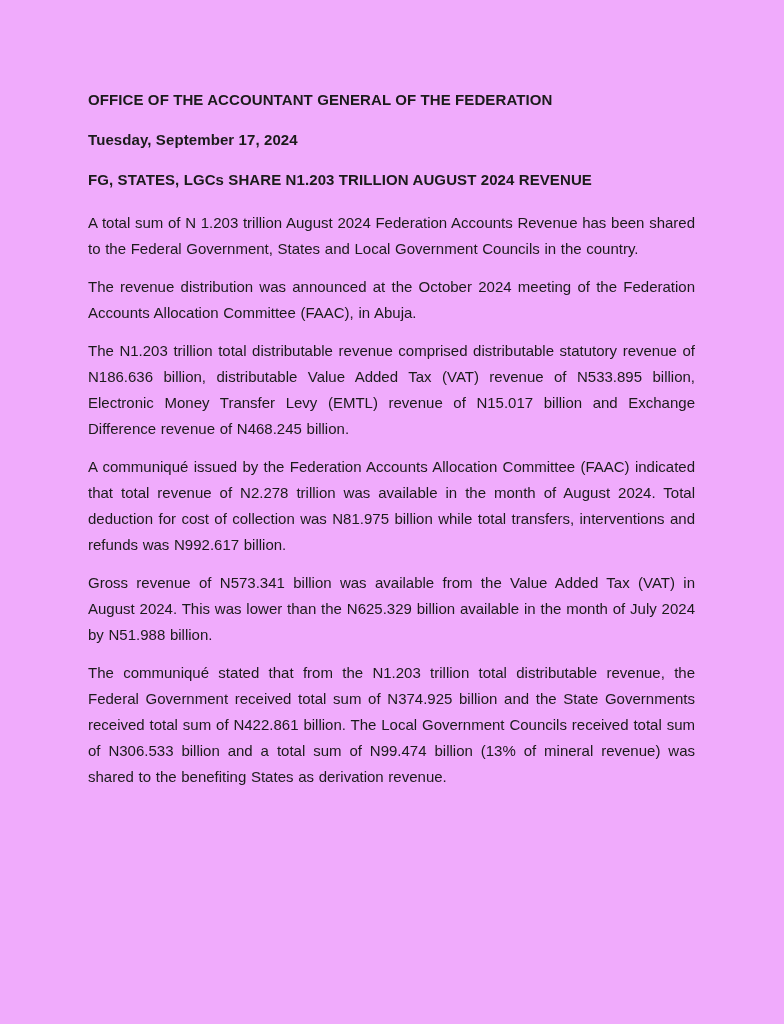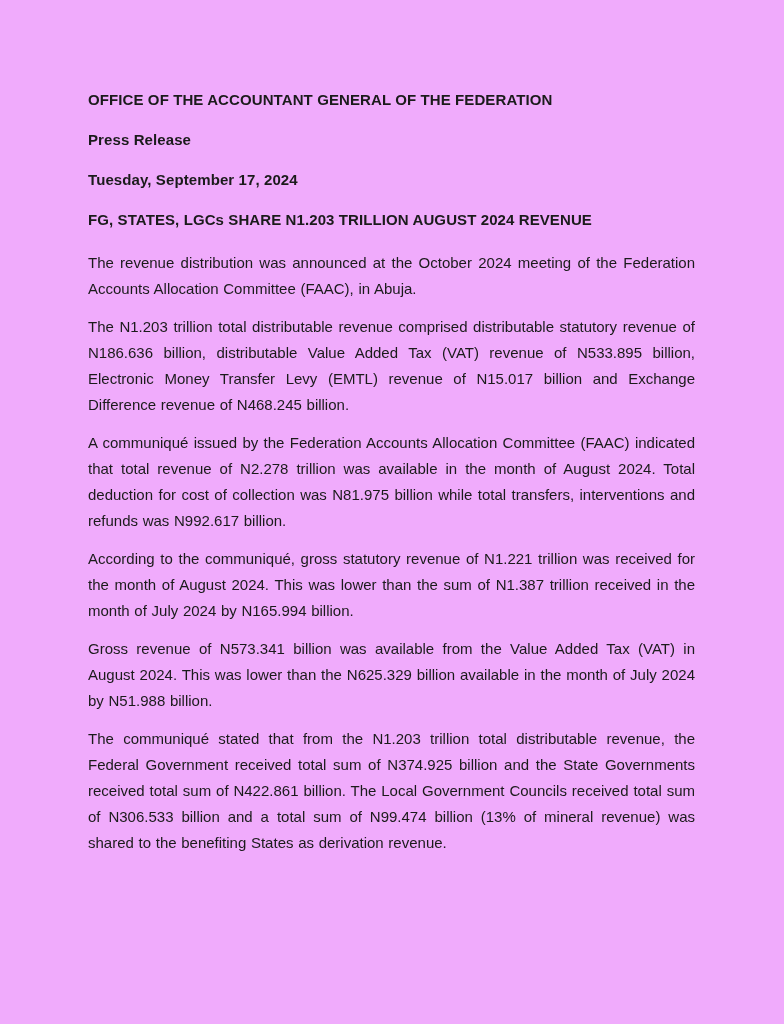--- a/index.html
+++ b/index.html
@@ -39,23 +39,22 @@
   }
   .doc-para:last-child {
     margin-bottom: 16px;
   }
 </style>
 </head>
 <body>
 
 <div class="page">
   <h1 class="doc-heading">OFFICE OF THE ACCOUNTANT GENERAL OF THE FEDERATION</h1>
-  <h2 class="doc-heading">Press Release</h2>
   <h2 class="doc-heading">Tuesday, September 17, 2024</h2>
   <h2 class="doc-heading">FG, STATES, LGCs SHARE N1.203 TRILLION AUGUST 2024 REVENUE</h2>
 
+  <p class="doc-para">A total sum of N 1.203 trillion August 2024 Federation Accounts Revenue has been shared to the Federal Government, States and Local Government Councils in the country.</p>
   <p class="doc-para">The revenue distribution was announced at the October 2024 meeting of the Federation Accounts Allocation Committee (FAAC), in Abuja.</p>
   <p class="doc-para">The N1.203 trillion total distributable revenue comprised distributable statutory revenue of N186.636 billion, distributable Value Added Tax (VAT) revenue of N533.895 billion, Electronic Money Transfer Levy (EMTL) revenue of N15.017 billion and Exchange Difference revenue of N468.245 billion.</p>
   <p class="doc-para">A communiqué issued by the Federation Accounts Allocation Committee (FAAC) indicated that total revenue of N2.278 trillion was available in the month of August 2024.  Total deduction for cost of collection was N81.975 billion while total transfers, interventions and refunds was N992.617 billion.</p>
-  <p class="doc-para">According to the communiqué, gross statutory revenue of N1.221 trillion was received for the month of August 2024. This was lower than the sum of N1.387 trillion received in the month of July 2024 by N165.994 billion.</p>
   <p class="doc-para">Gross revenue of N573.341 billion was available from the Value Added Tax (VAT) in August 2024.  This was lower than the N625.329 billion available in the month of July 2024 by N51.988 billion.</p>
   <p class="doc-para">The communiqué stated that from the N1.203 trillion total distributable revenue, the Federal Government received total sum of N374.925 billion and the State Governments received total sum of N422.861 billion. The Local Government Councils received total sum of N306.533 billion and a  total sum of N99.474 billion (13% of mineral revenue) was shared to the benefiting States as derivation revenue.</p>
 </div>
 
 </body></html>

